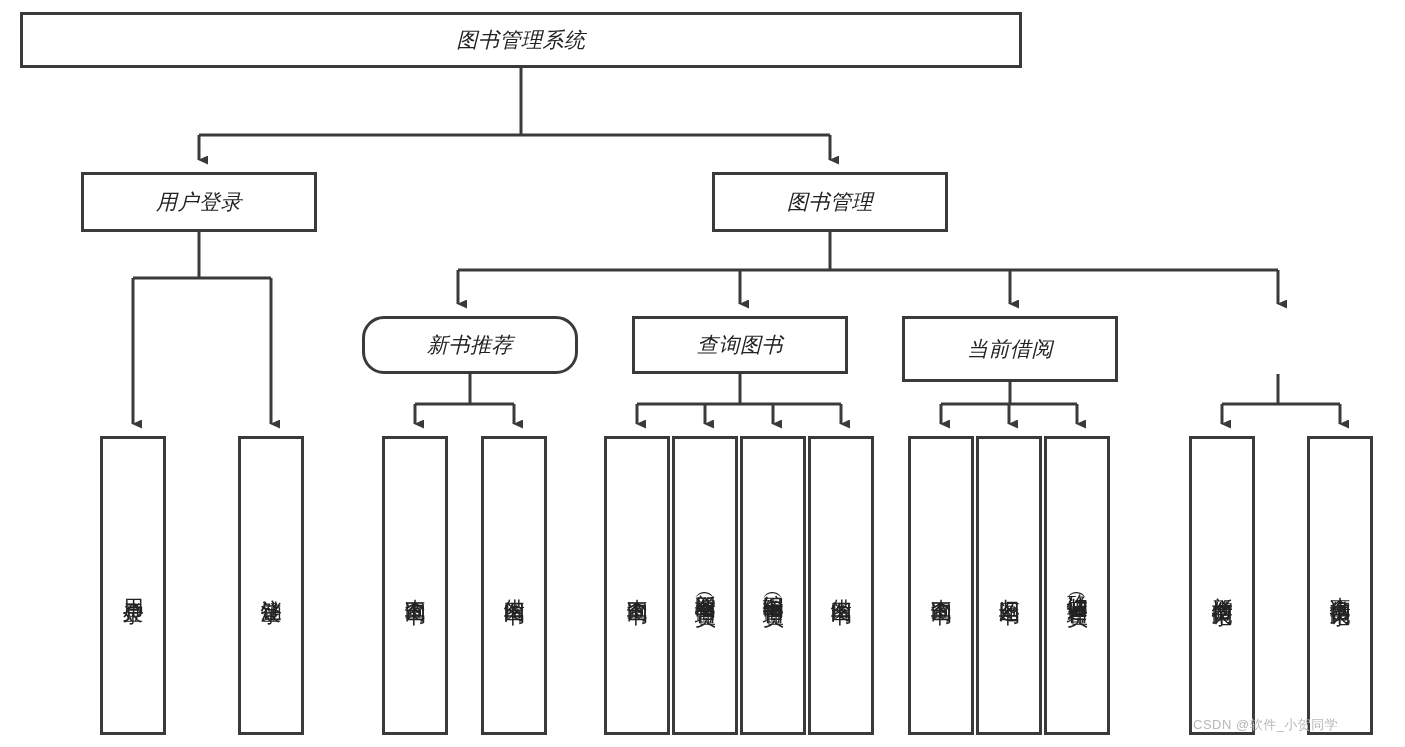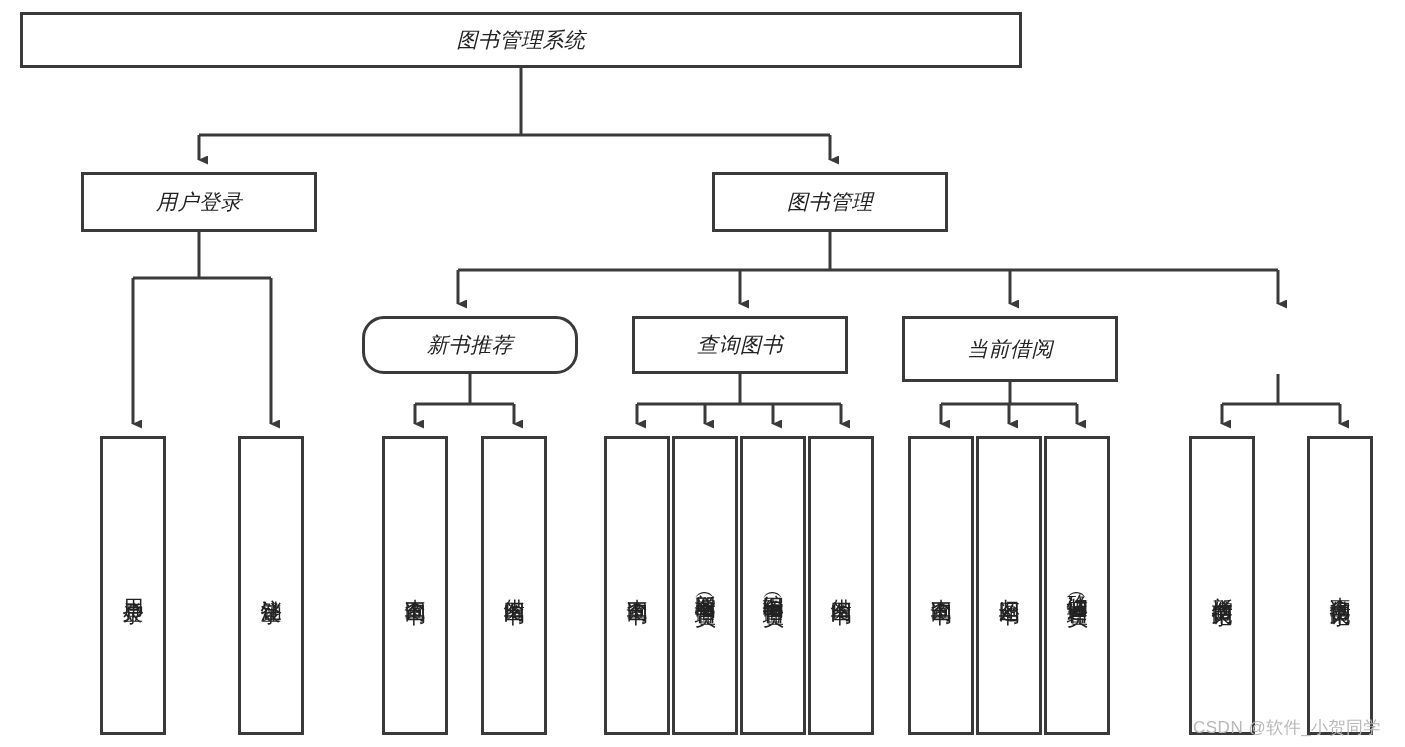--- a/index.html
+++ b/index.html
@@ -56,21 +56,21 @@
     writing-mode: vertical-rl;
     text-orientation: upright;
     font-size: 21px;
     line-height: 1.25;
     letter-spacing: 2px;
     color: #222222;
     white-space: nowrap;
   }
   .watermark {
     position: absolute;
-    font-size: 17px;
+    font-size: 13px;
     color: #b8b8b8;
     white-space: nowrap;
     letter-spacing: 0.5px;
   }
 </style>
 </head>
 <body>
 
 <div id="canvas">
 

